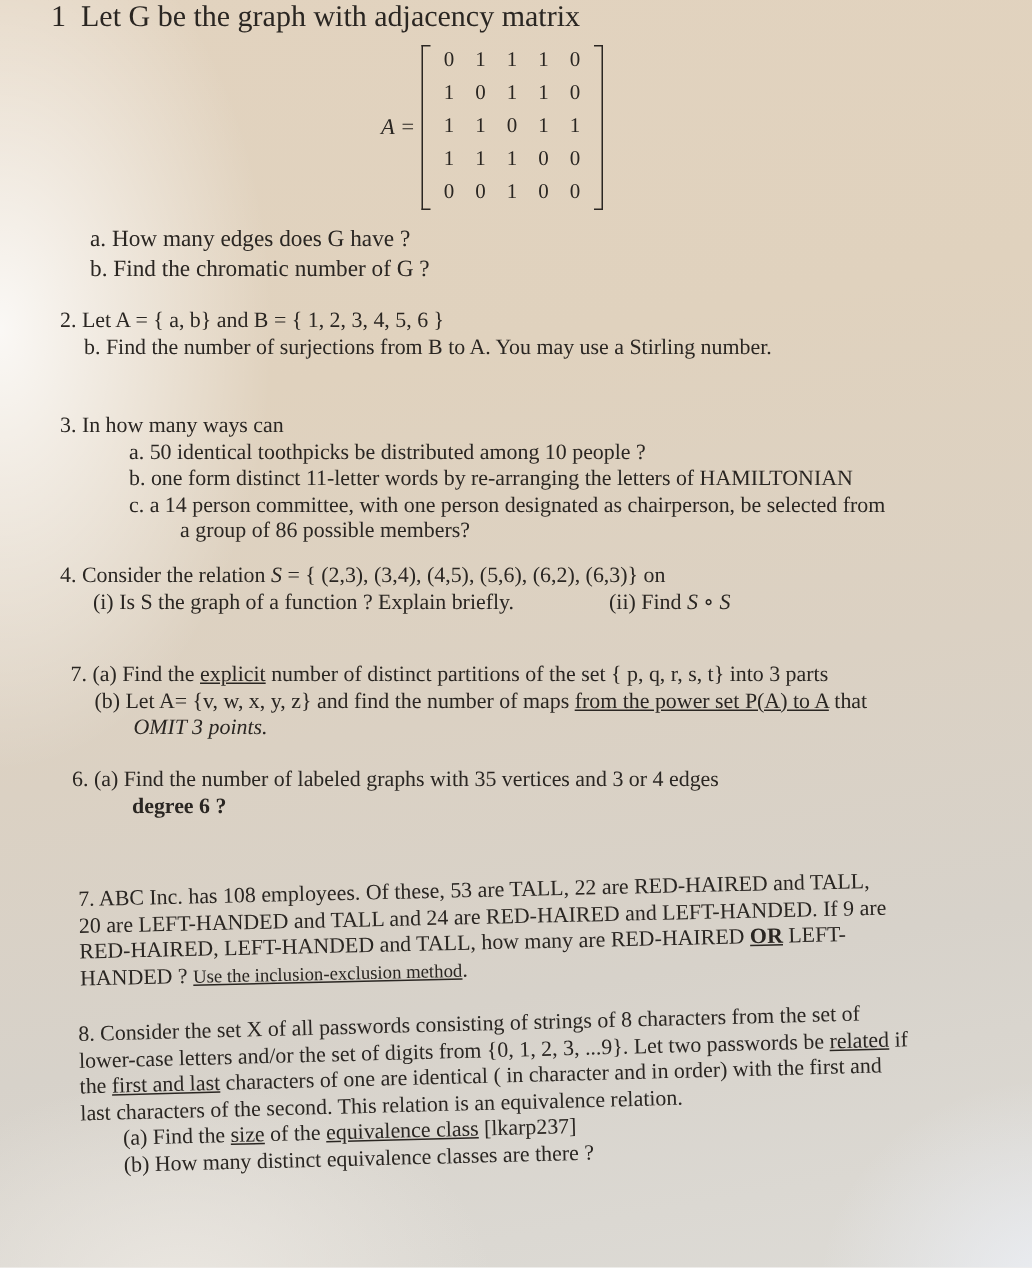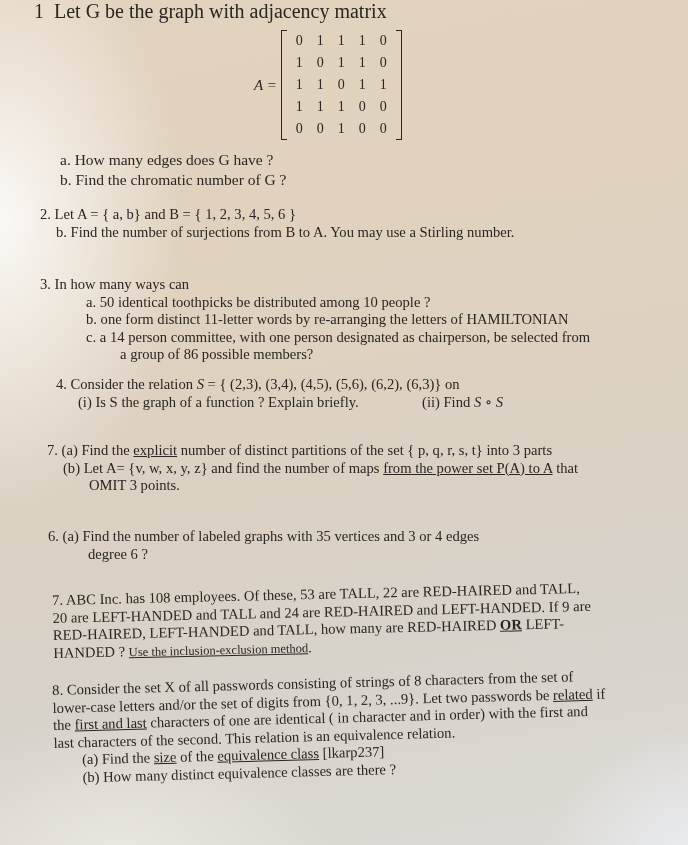--- a/index.html
+++ b/index.html
@@ -88,44 +88,44 @@
   </div>
 
   <div class="q" style="left:40px; top:276px; line-height:17.5px;">
     <span class="line">3. In how many ways can</span>
     <span class="line indent2">a.   50 identical toothpicks be distributed among  10  people ?</span>
     <span class="line indent2">b.   one form distinct 11-letter words by re-arranging the letters of  HAMILTONIAN</span>
     <span class="line indent2">c.   a  14  person committee, with one person designated as chairperson,  be selected from</span>
     <span class="line" style="padding-left:80px;">a group of  86  possible members?</span>
   </div>
 
-  <div class="q" style="left:56px; top:376px; line-height:17.5px;">
+  <div class="q" style="left:40px; top:376px; line-height:17.5px;">
     <span class="line">
       <span>4.   Consider the relation </span><span class="it">S</span><span> = { (2,3), (3,4), (4,5), (5,6), (6,2), (6,3)}   on</span>
     </span>
     <span class="line" style="padding-left:22px;">
       <span>(i)  Is S the graph of a function ? Explain briefly.</span>
       <span style="display:inline-block; width:56px;"></span>
       <span>(ii)  Find </span><span class="it">S ∘ S</span>
     </span>
   </div>
 
   <div class="q" style="left:47px; top:442px; line-height:17.5px;">
     <span class="line">
       <span>7. (a) Find the </span><span class="u">explicit</span><span> number of  distinct partitions of the set  { p, q, r, s, t}  into 3  parts</span>
     </span>
     <span class="line" style="padding-left:16px;">
       <span>(b) Let A= {v, w, x, y, z}  and find the number of maps </span><span class="u">from the power set P(A) to A</span><span> that</span>
     </span>
-    <span class="line" style="padding-left:42px;">OMIT  3  points.</span>
+    <span class="line" style="padding-left:42px;font-style:italic;">OMIT  3  points.</span>
   </div>
 
-  <div class="q" style="left:48px; top:528px; line-height:17.5px;">
+  <div class="q" style="left:48px; top:512px; line-height:17.5px;">
     <span class="line">6. (a) Find the number of labeled graphs with   35  vertices  and  3 or 4  edges</span>
-    <span class="line" style="padding-left:40px;">degree  6  ?</span>
+    <span class="line" style="padding-left:40px;font-weight:bold;">degree  6  ?</span>
   </div>
 
   <div class="q" style="left:52px; top:592px; line-height:17.5px; transform:rotate(-1.3deg); transform-origin:left top;">
     <span class="line">7. ABC Inc. has 108 employees. Of these, 53 are TALL, 22  are RED-HAIRED and TALL,</span>
     <span class="line"> 20 are LEFT-HANDED and TALL and 24 are RED-HAIRED and LEFT-HANDED. If  9 are</span>
     <span class="line">
       <span>RED-HAIRED, LEFT-HANDED and TALL, how many are RED-HAIRED </span><span class="b u">OR</span><span> LEFT-</span>
     </span>
     <span class="line">
       <span>HANDED ?   </span><span class="u" style="font-size:12.5px;">Use the inclusion-exclusion method</span><span>.</span>

